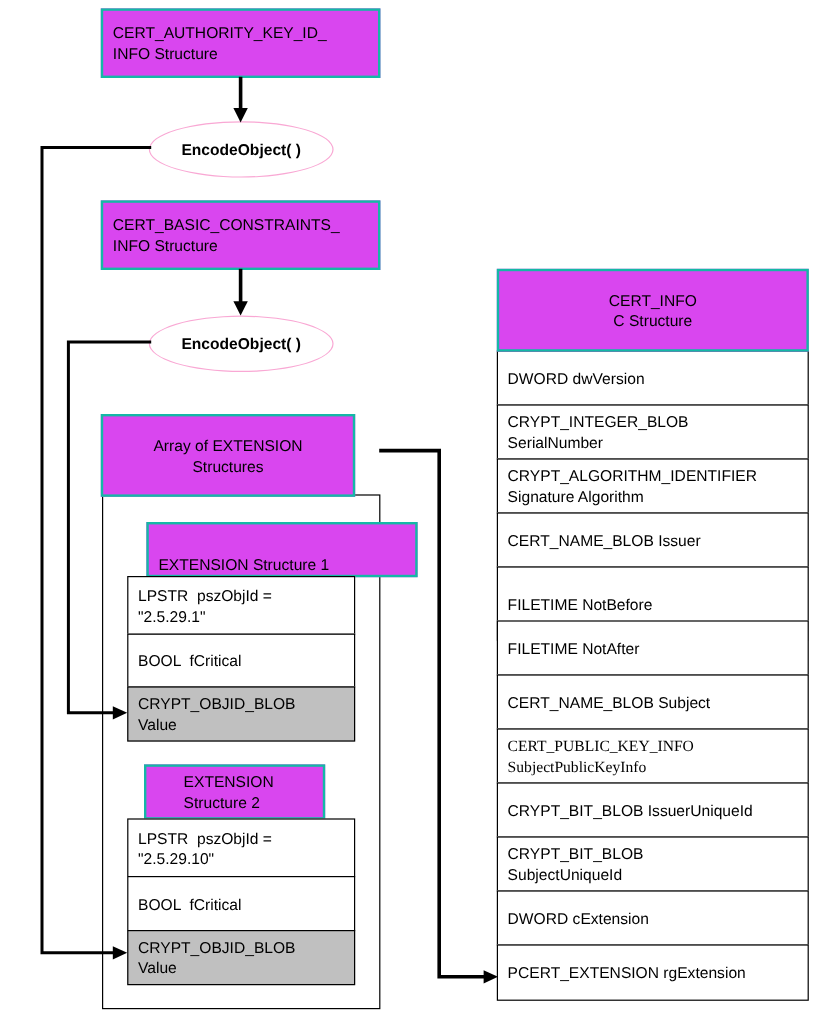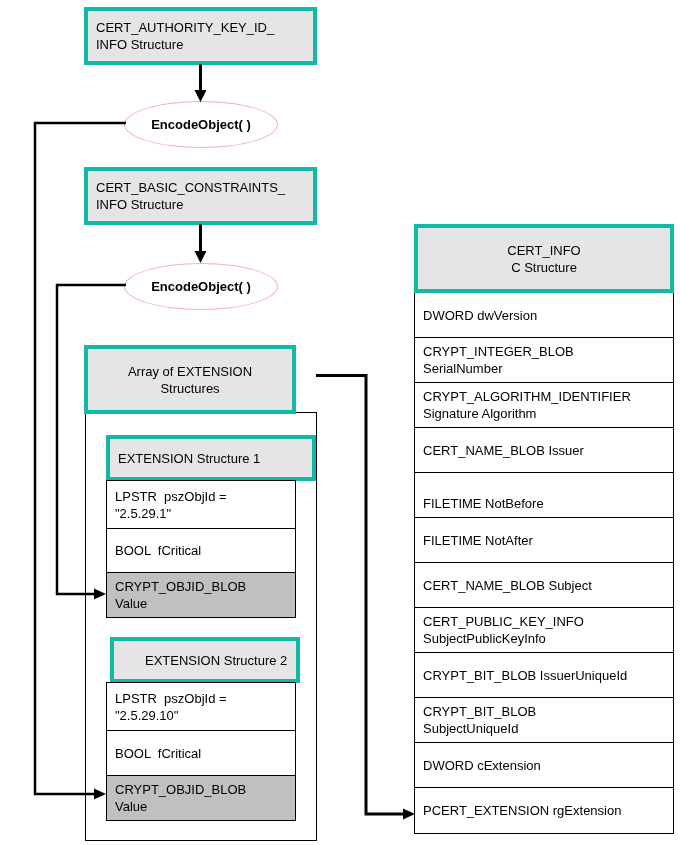--- a/index.html
+++ b/index.html
@@ -12,22 +12,22 @@
     font-family: "Liberation Sans", "DejaVu Sans", sans-serif;
     font-size: 13px;
     color: #000000;
     overflow: hidden;
   }
   .txt { white-space: pre-wrap; line-height: 17px; }
 
   
   .thickbox {
     position: absolute;
-    border: 4px solid #14b8a6;
-    background: #e5e5e5;
+    border: 2px solid #14b8a6;
+    background: #d946ef;
     display: flex;
     align-items: center;
     padding-left: 8px;
   }
   .thickbox.center { justify-content: center; padding-left: 0; text-align: center; }
 
   
   .ellipse {
     position: absolute;
     border: 1px solid #f9a8d4;
@@ -83,36 +83,36 @@
     <span class="txt">EncodeObject( )</span>
   </div>
 
   <div class="container" style="left:85px; top:412px; width:232px; height:429px;"></div>
 
   <div class="thickbox center" style="left:84px; top:345px; width:212px; height:69px;">
     <span class="txt">Array of EXTENSION
 Structures</span>
   </div>
 
-  <div class="thickbox" style="left:106px; top:435px; width:210px; height:46px;">
+  <div class="thickbox" style="left:122px; top:435px; width:226px; height:46px;align-items:flex-end;">
     <span class="txt">EXTENSION Structure 1</span>
   </div>
   <div class="cell" style="left:106px; top:480px; width:190px; height:49px;">
     <span class="txt">LPSTR  pszObjId =
 "2.5.29.1"</span>
   </div>
   <div class="cell" style="left:106px; top:528px; width:190px; height:45px;">
     <span class="txt">BOOL  fCritical</span>
   </div>
   <div class="cell gray" style="left:106px; top:572px; width:190px; height:46px;">
     <span class="txt">CRYPT_OBJID_BLOB
 Value</span>
   </div>
 
-  <div class="thickbox" style="left:110px; top:637px; width:190px; height:46px;padding-left:31px;">
+  <div class="thickbox" style="left:120px; top:637px; width:151px; height:46px;padding-left:31px;">
     <span class="txt">EXTENSION Structure 2</span>
   </div>
   <div class="cell" style="left:106px; top:682px; width:190px; height:49px;">
     <span class="txt">LPSTR  pszObjId =
 "2.5.29.10"</span>
   </div>
   <div class="cell" style="left:106px; top:730px; width:190px; height:46px;">
     <span class="txt">BOOL  fCritical</span>
   </div>
   <div class="cell gray" style="left:106px; top:775px; width:190px; height:46px;">
@@ -136,21 +136,21 @@
   </div>
   <div class="cell" style="left:414px; top:472px; width:260px; height:62px;">
     <span class="txt">FILETIME NotBefore</span>
   </div>
   <div class="cell" style="left:414px; top:517px; width:260px; height:46px;">
     <span class="txt">FILETIME NotAfter</span>
   </div>
   <div class="cell" style="left:414px; top:562px; width:260px; height:46px;">
     <span class="txt">CERT_NAME_BLOB Subject</span>
   </div>
-  <div class="cell" style="left:414px; top:607px; width:260px; height:46px;">
+  <div class="cell" style="left:414px; top:607px; width:260px; height:46px;font-family:Liberation Serif, serif;">
     <span class="txt">CERT_PUBLIC_KEY_INFO
 SubjectPublicKeyInfo</span>
   </div>
   <div class="cell" style="left:414px; top:652px; width:260px; height:46px;">
     <span class="txt">CRYPT_BIT_BLOB IssuerUniqueId</span>
   </div>
   <div class="cell" style="left:414px; top:697px; width:260px; height:46px;">
     <span class="txt">CRYPT_BIT_BLOB
 SubjectUniqueId</span>
   </div>

